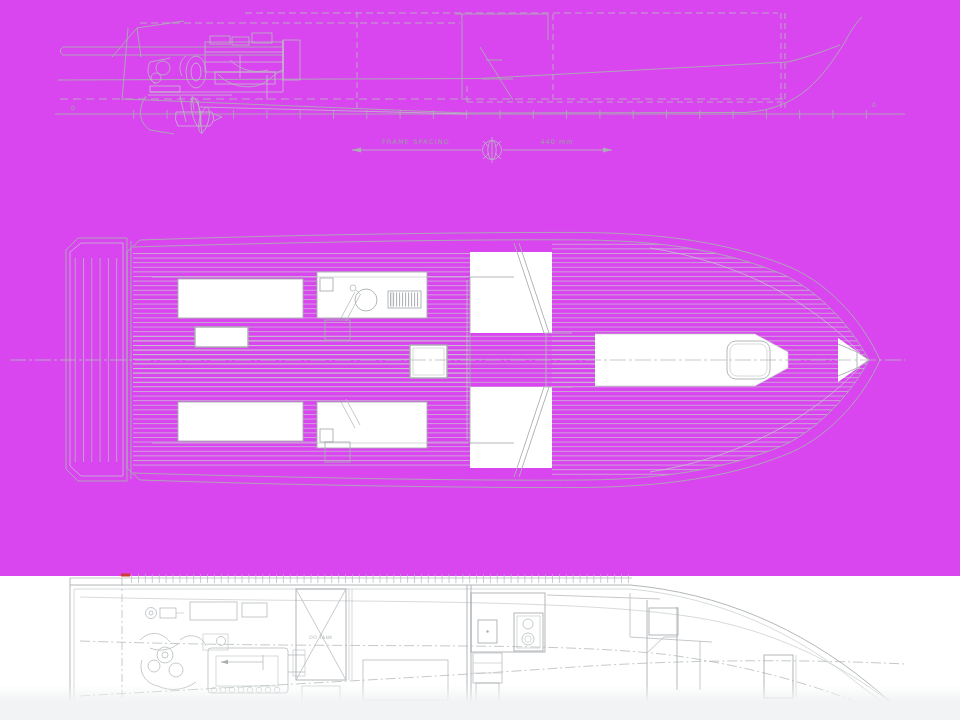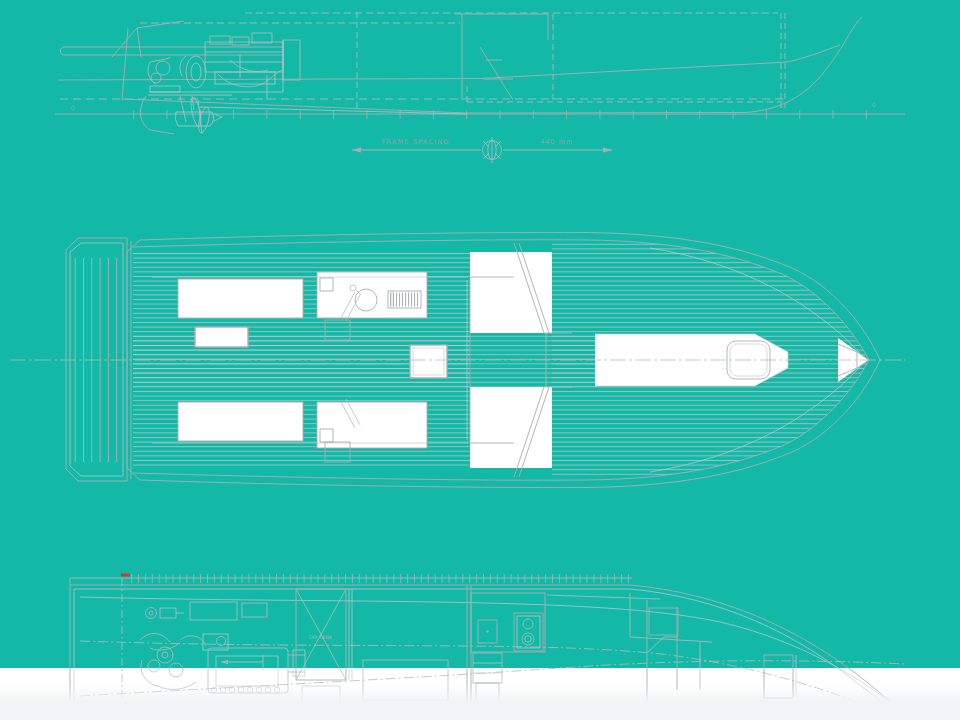--- a/index.html
+++ b/index.html
@@ -1,16 +1,16 @@
 <!DOCTYPE html>
 <html><head>
 <meta charset="utf-8">
 <style>
   html,body{margin:0;padding:0;background:#ffffff;width:960px;height:720px;overflow:hidden}
-  .canvas{position:relative;width:960px;height:668px;background:#14b8a6}
+  .canvas{position:relative;width:960px;height:576px;background:#d946ef}
   svg{display:block}
   text{font-family:"DejaVu Sans","Liberation Sans",sans-serif;fill:#9aa0a4}
   .lbl{font-size:6.5px;letter-spacing:1.2px}
   .lbl2{font-size:6.5px;letter-spacing:1px}
   .tiny{font-size:4.6px;letter-spacing:.4px;fill:#b2b7ba}
   .datum{font-size:6px;fill:#a2a7aa}
   .s{stroke:#a9aeb1;fill:none;stroke-width:.9}
   .sm{stroke:#b6bbbe;fill:none;stroke-width:.8}
   .sl{stroke:#c6cacc;fill:none;stroke-width:.7}
   .w{fill:#ffffff;stroke:#a9aeb1;stroke-width:.9}

